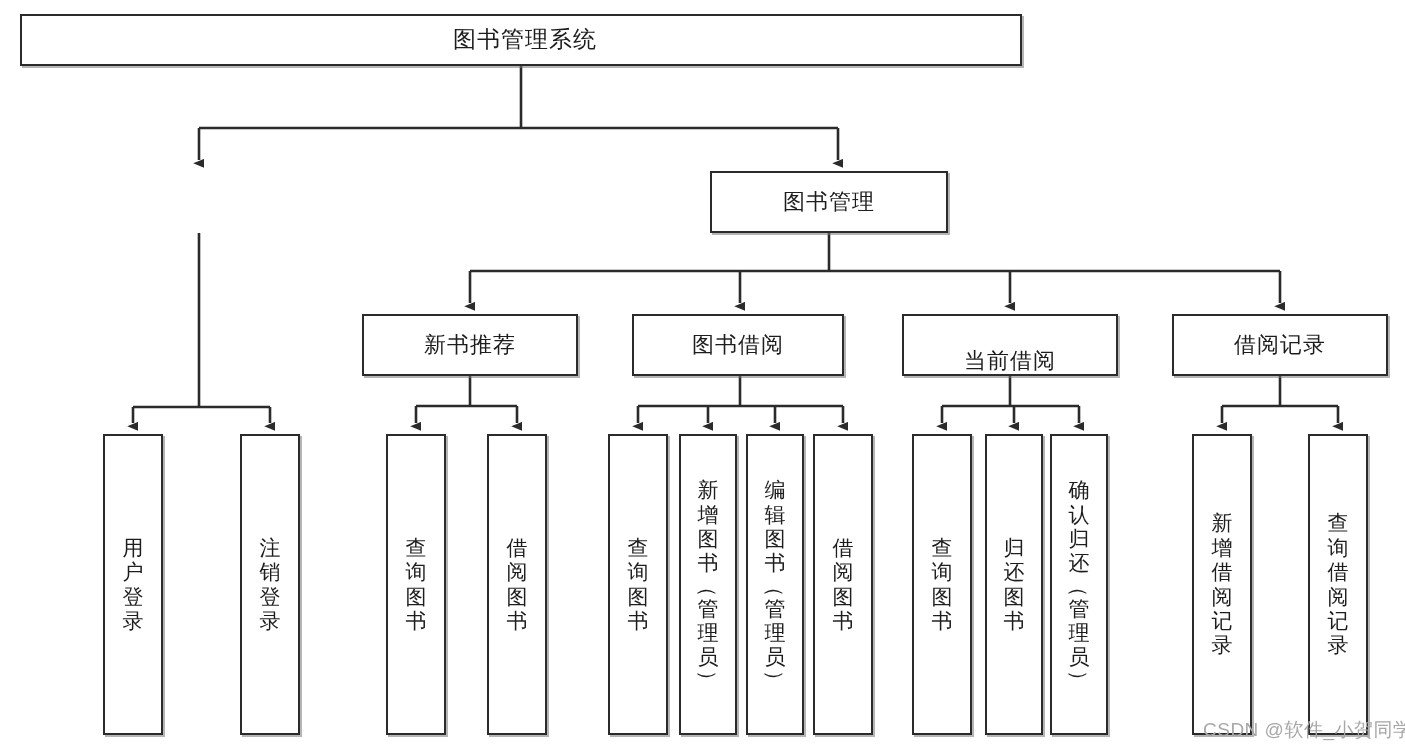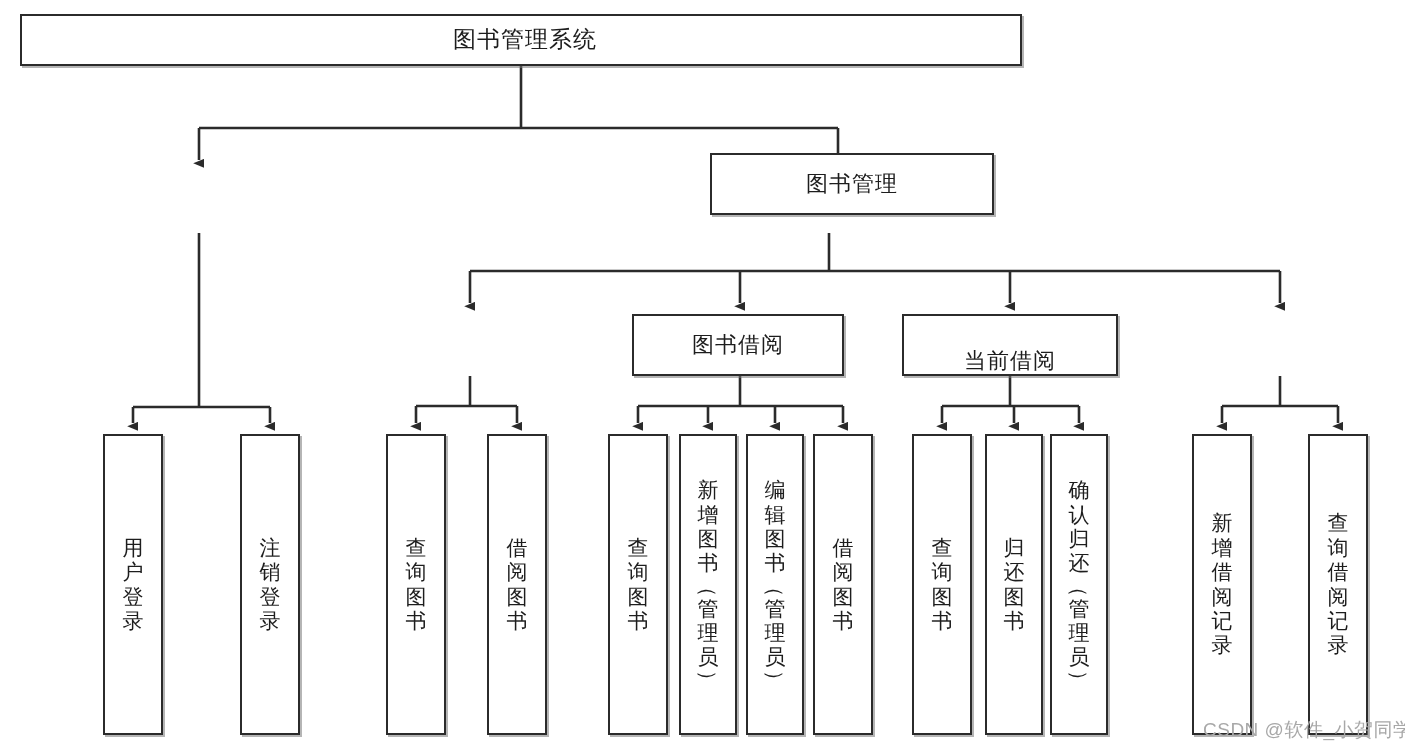--- a/index.html
+++ b/index.html
@@ -127,29 +127,35 @@
       <path d="M1222,406 L1338,406"></path>
       <path d="M1222,406 L1222,423" marker-end="url(#arrow)"></path>
       <path d="M1338,406 L1338,423" marker-end="url(#arrow)"></path>
     </g>
   </svg>
 
   <div class="node horiz root" style="left: 20px; top: 14px; width: 1002px; height: 52px; padding-left: 8px;">
     <span>图书管理系统</span>
   </div>
 
-  <div class="node horiz" style="left: 710px; top: 153px; width: 284px; height: 62px;">
+  <div class="node horiz" style="left: 710px; top: 171px; width: 238px; height: 62px;">
     <span>图书管理</span>
   </div>
 
+  <div class="node horiz" style="left: 362px; top: 314px; width: 216px; height: 62px;">
+    <span>新书推荐</span>
+  </div>
   <div class="node horiz" style="left: 632px; top: 314px; width: 212px; height: 62px;">
     <span>图书借阅</span>
   </div>
   <div class="node horiz" style="left: 902px; top: 314px; width: 216px; height: 62px; align-items: flex-end;">
     <span>当前借阅</span>
+  </div>
+  <div class="node horiz" style="left: 1172px; top: 314px; width: 216px; height: 62px;">
+    <span>借阅记录</span>
   </div>
 
   <div class="node vert" style="left: 103px; top: 434px; width: 60px; height: 301px;">
     <span class="vtext">
         <span class="ch">用</span>
         <span class="ch">户</span>
         <span class="ch">登</span>
         <span class="ch">录</span>
       </span>
   </div>

